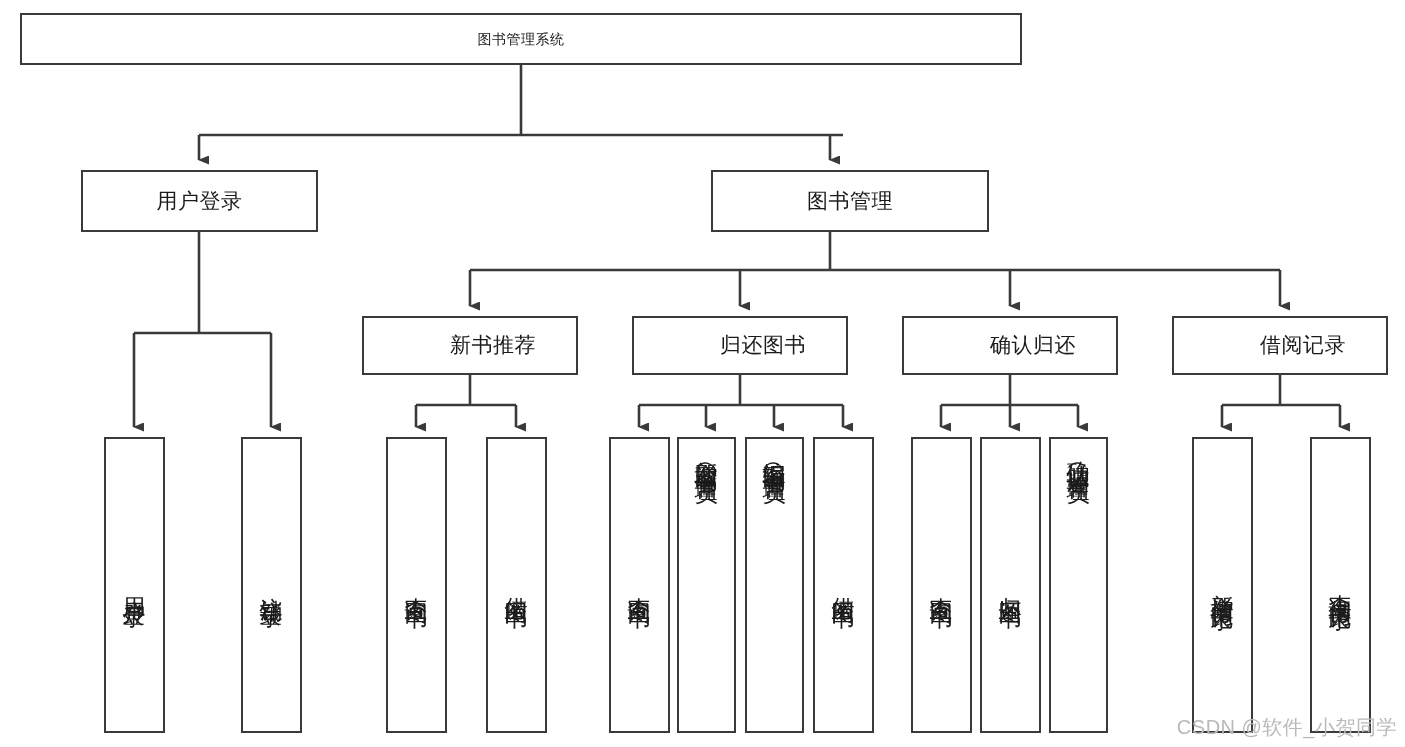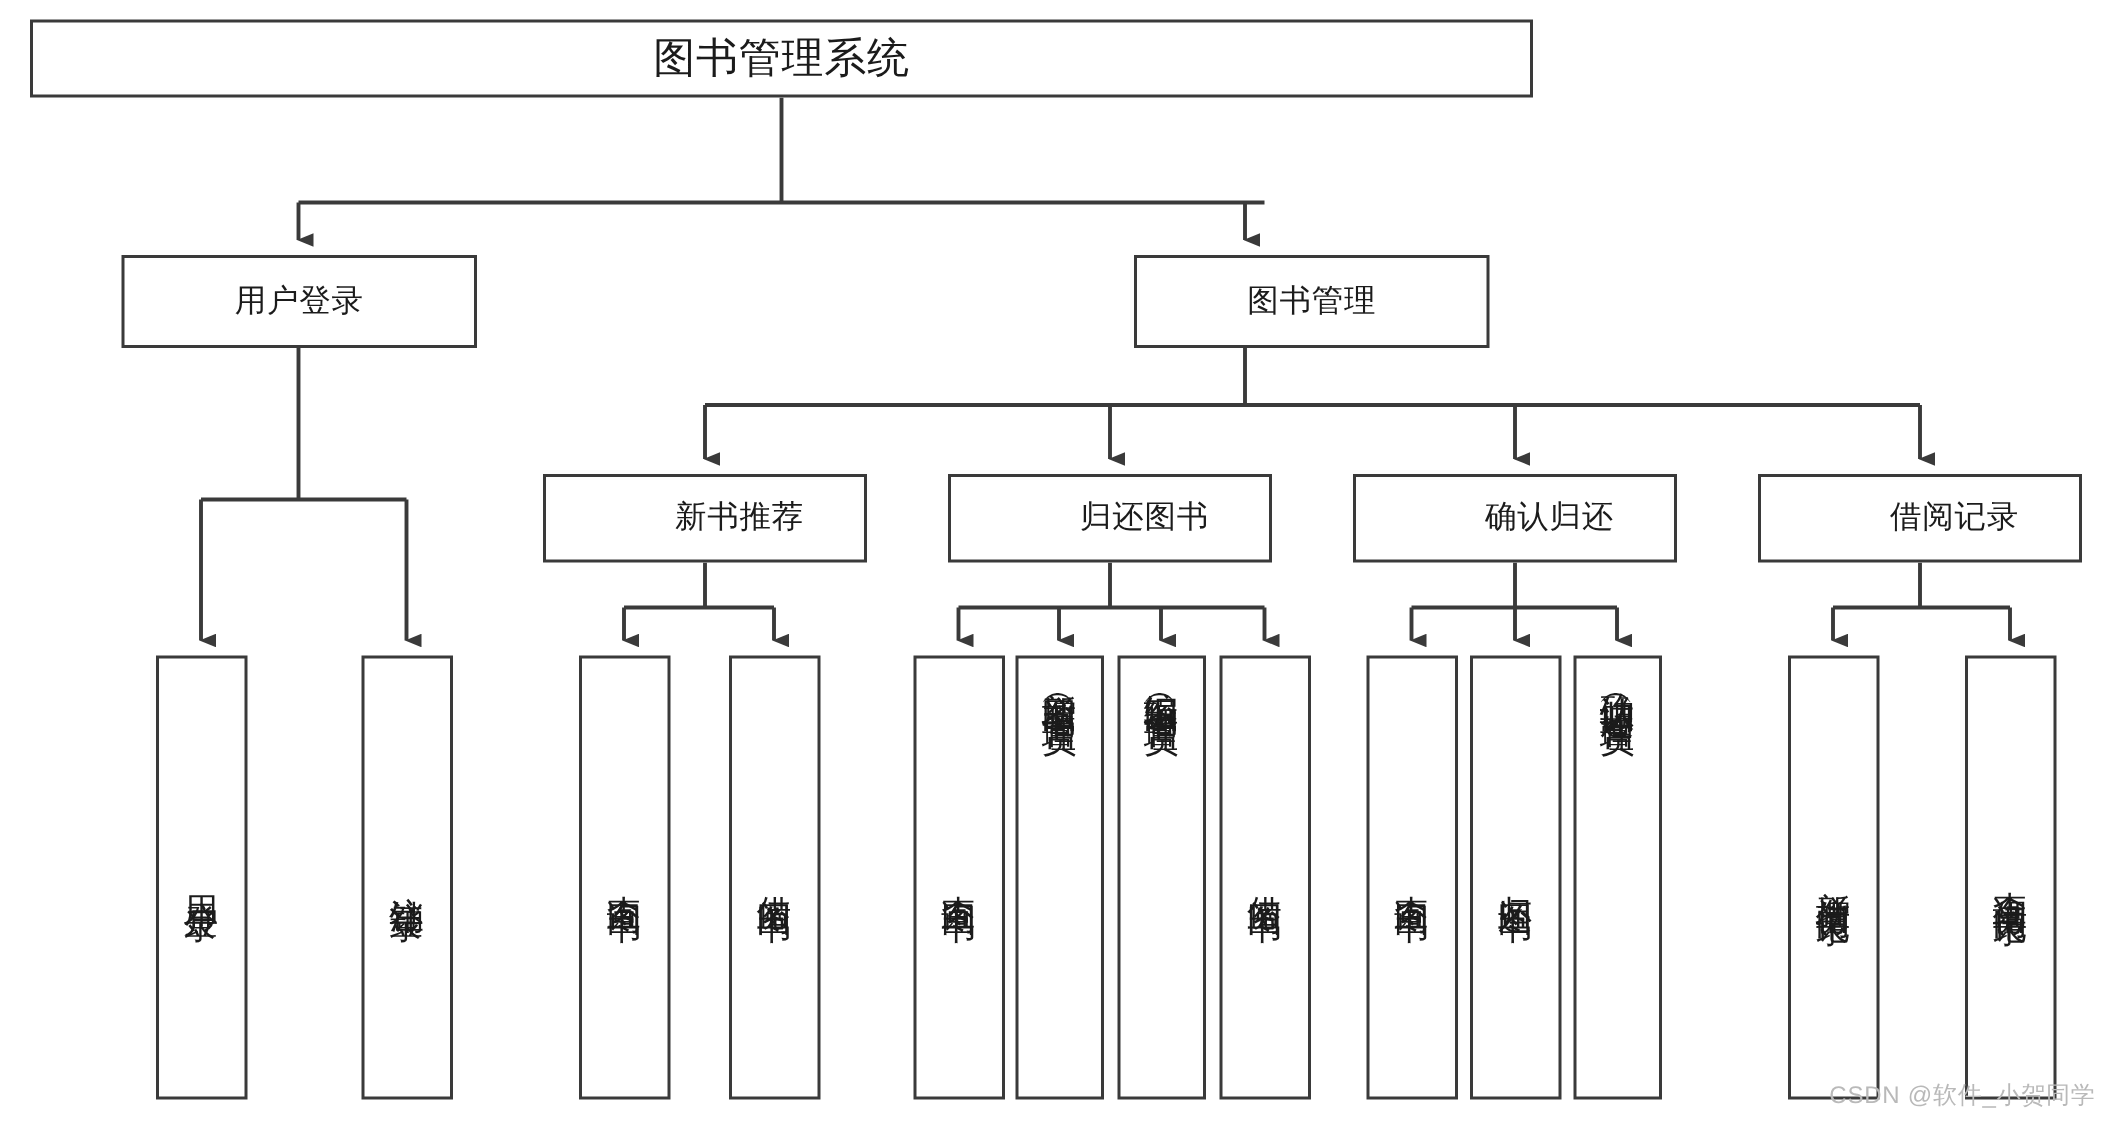--- a/index.html
+++ b/index.html
@@ -29,27 +29,27 @@
     z-index:2;
   }
   .node .label{
     white-space:nowrap;
     line-height:1.15;
     letter-spacing:0.5px;
   }
 
   
   #node-root{left:20px;top:13px;width:1002px;height:52px;}
-  #node-root .label{font-size:28px;}
+  #node-root .label{font-size:14px;}
 
   
   .lvl2{top:170px;height:62px;}
   .lvl2 .label{font-size:21px;}
   #node-user-login{left:81px;width:237px;}
-  #node-book-manage{left:711px;width:237px;margin-left:45px;}
+  #node-book-manage{left:711px;width:278px;}
 
   
   .lvl3{top:316px;height:59px;padding-left:46px;}
   .lvl3 .label{font-size:21px;}
   #node-new-book{left:362px;width:216px;}
   #node-book-borrow{left:632px;width:216px;}
   #node-current-borrow{left:902px;width:216px;}
   #node-borrow-record{left:1172px;width:216px;}
 
   
@@ -69,21 +69,21 @@
   }
   
   .leaf.center{align-items:center;}
   .leaf.top{align-items:flex-start;}
   .leaf.top .label{margin-top:4px;}
 
   
   #watermark{
     position:absolute;
     right:8px;bottom:6px;
-    font-size:16px;
+    font-size:20px;
     color:#b9b9b9;
     letter-spacing:0.5px;
     z-index:3;
     white-space:nowrap;
     font-family:"Liberation Sans","DejaVu Sans",sans-serif;
   }
 </style>
 </head>
 <body>
 

